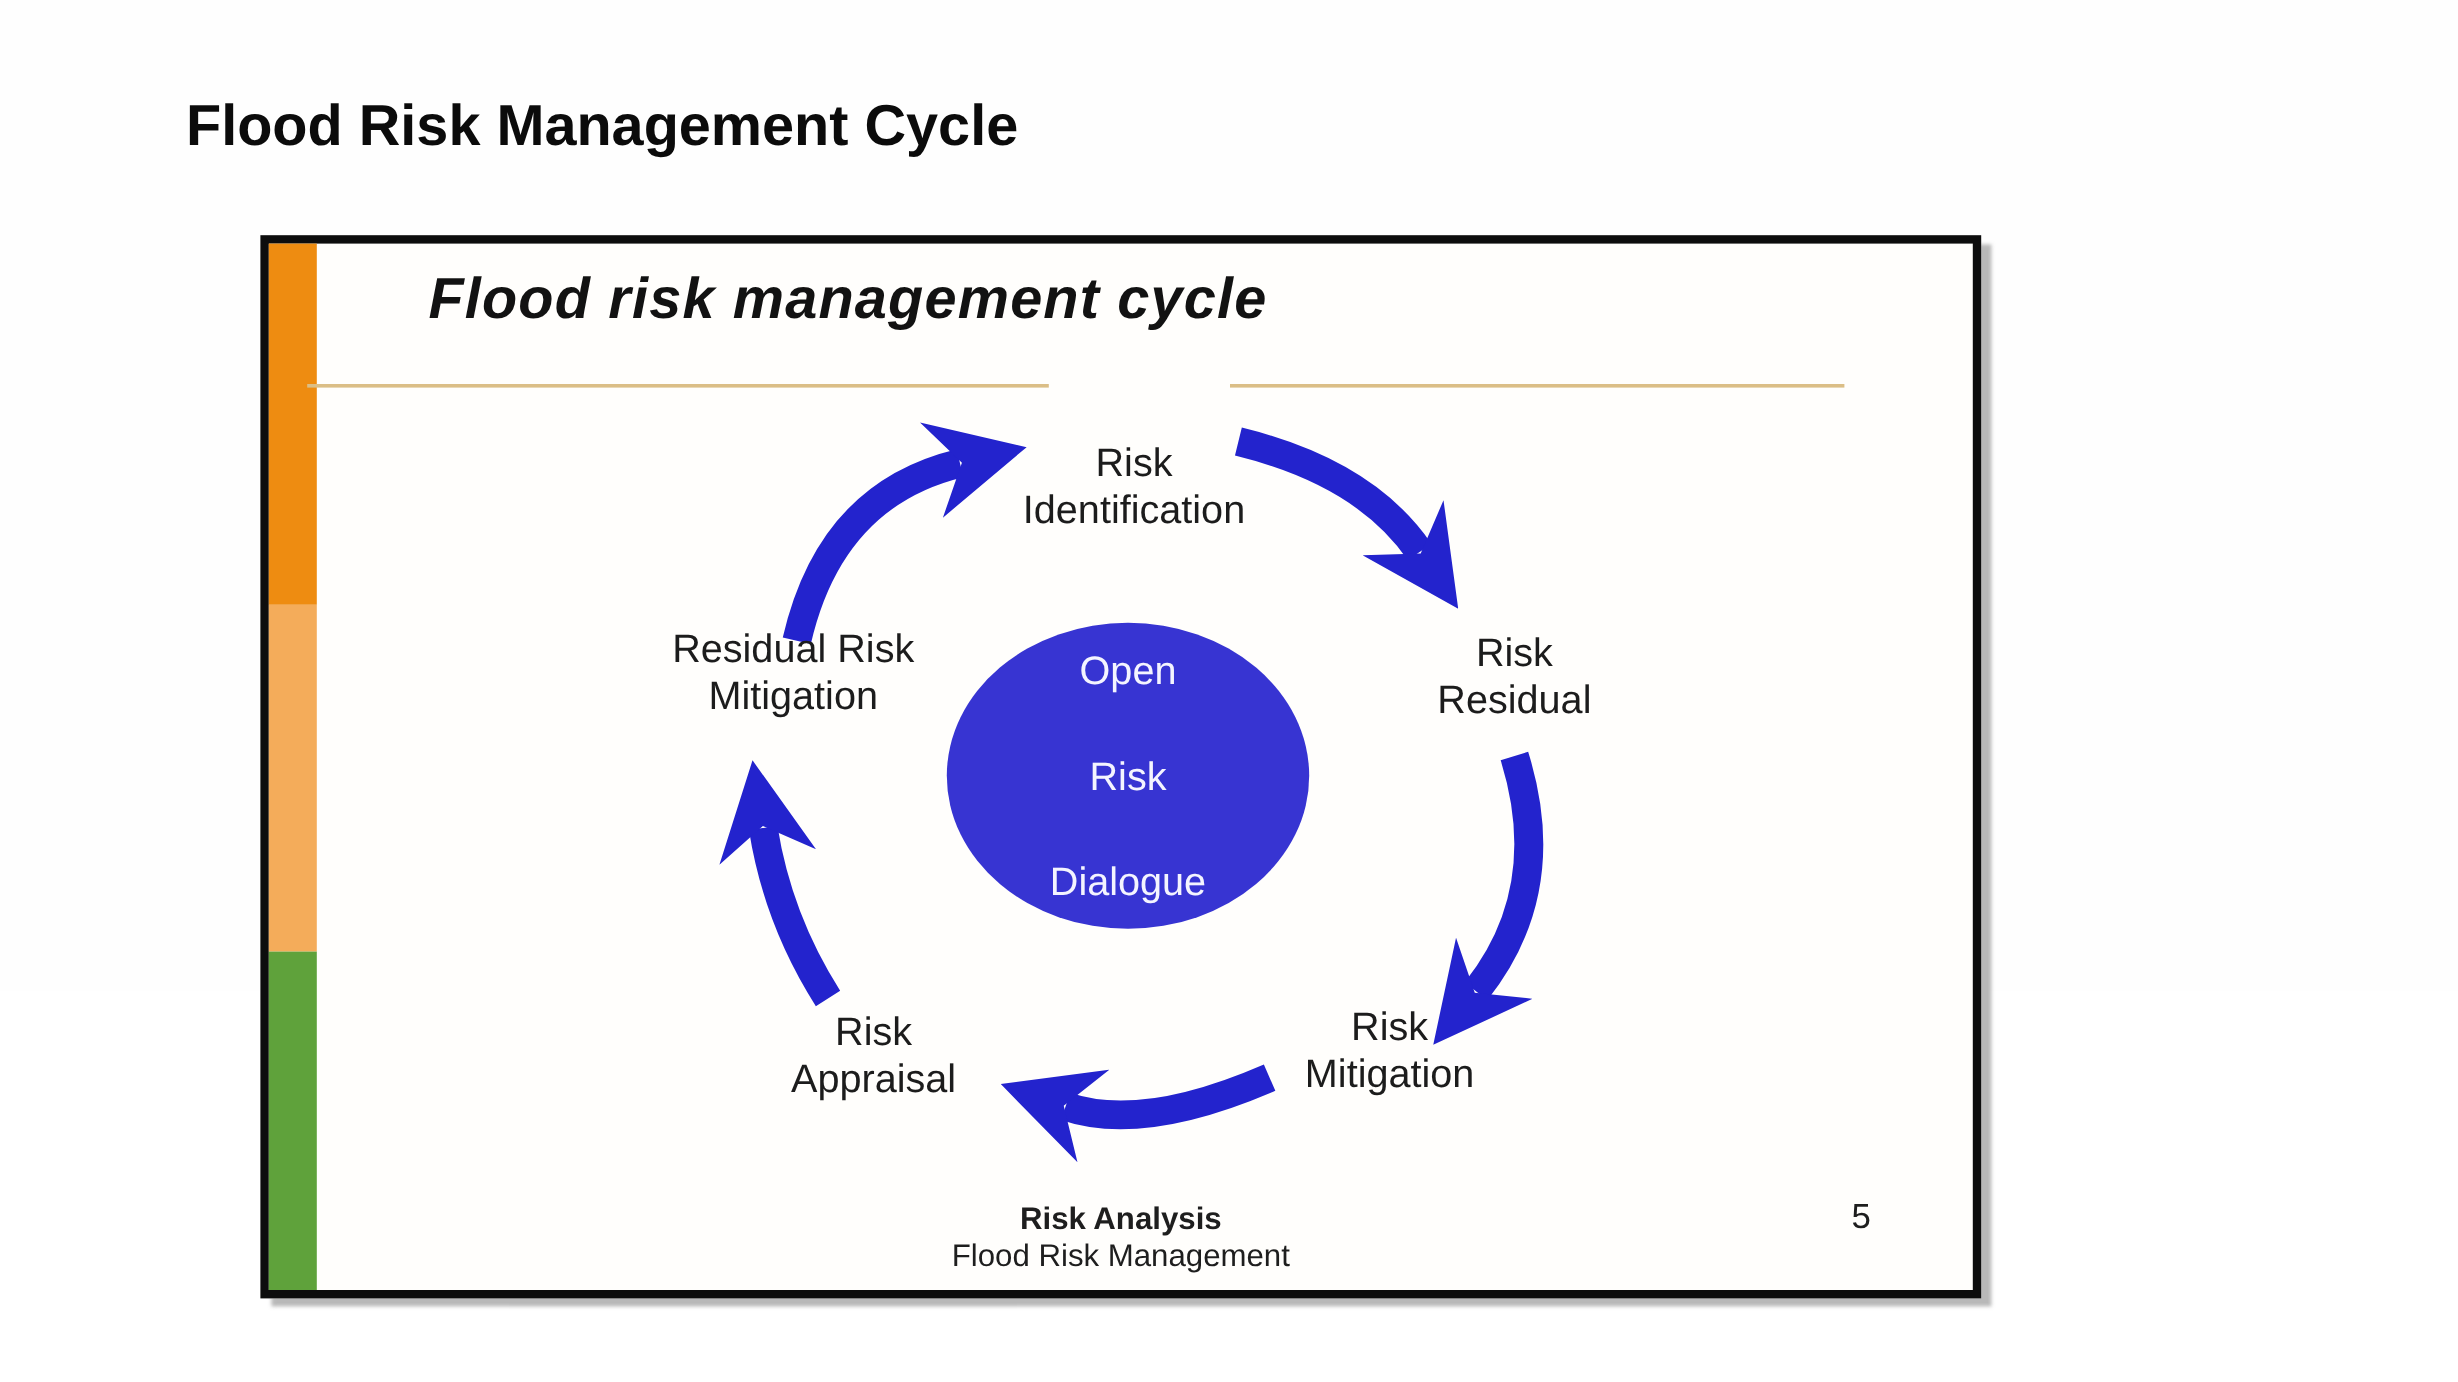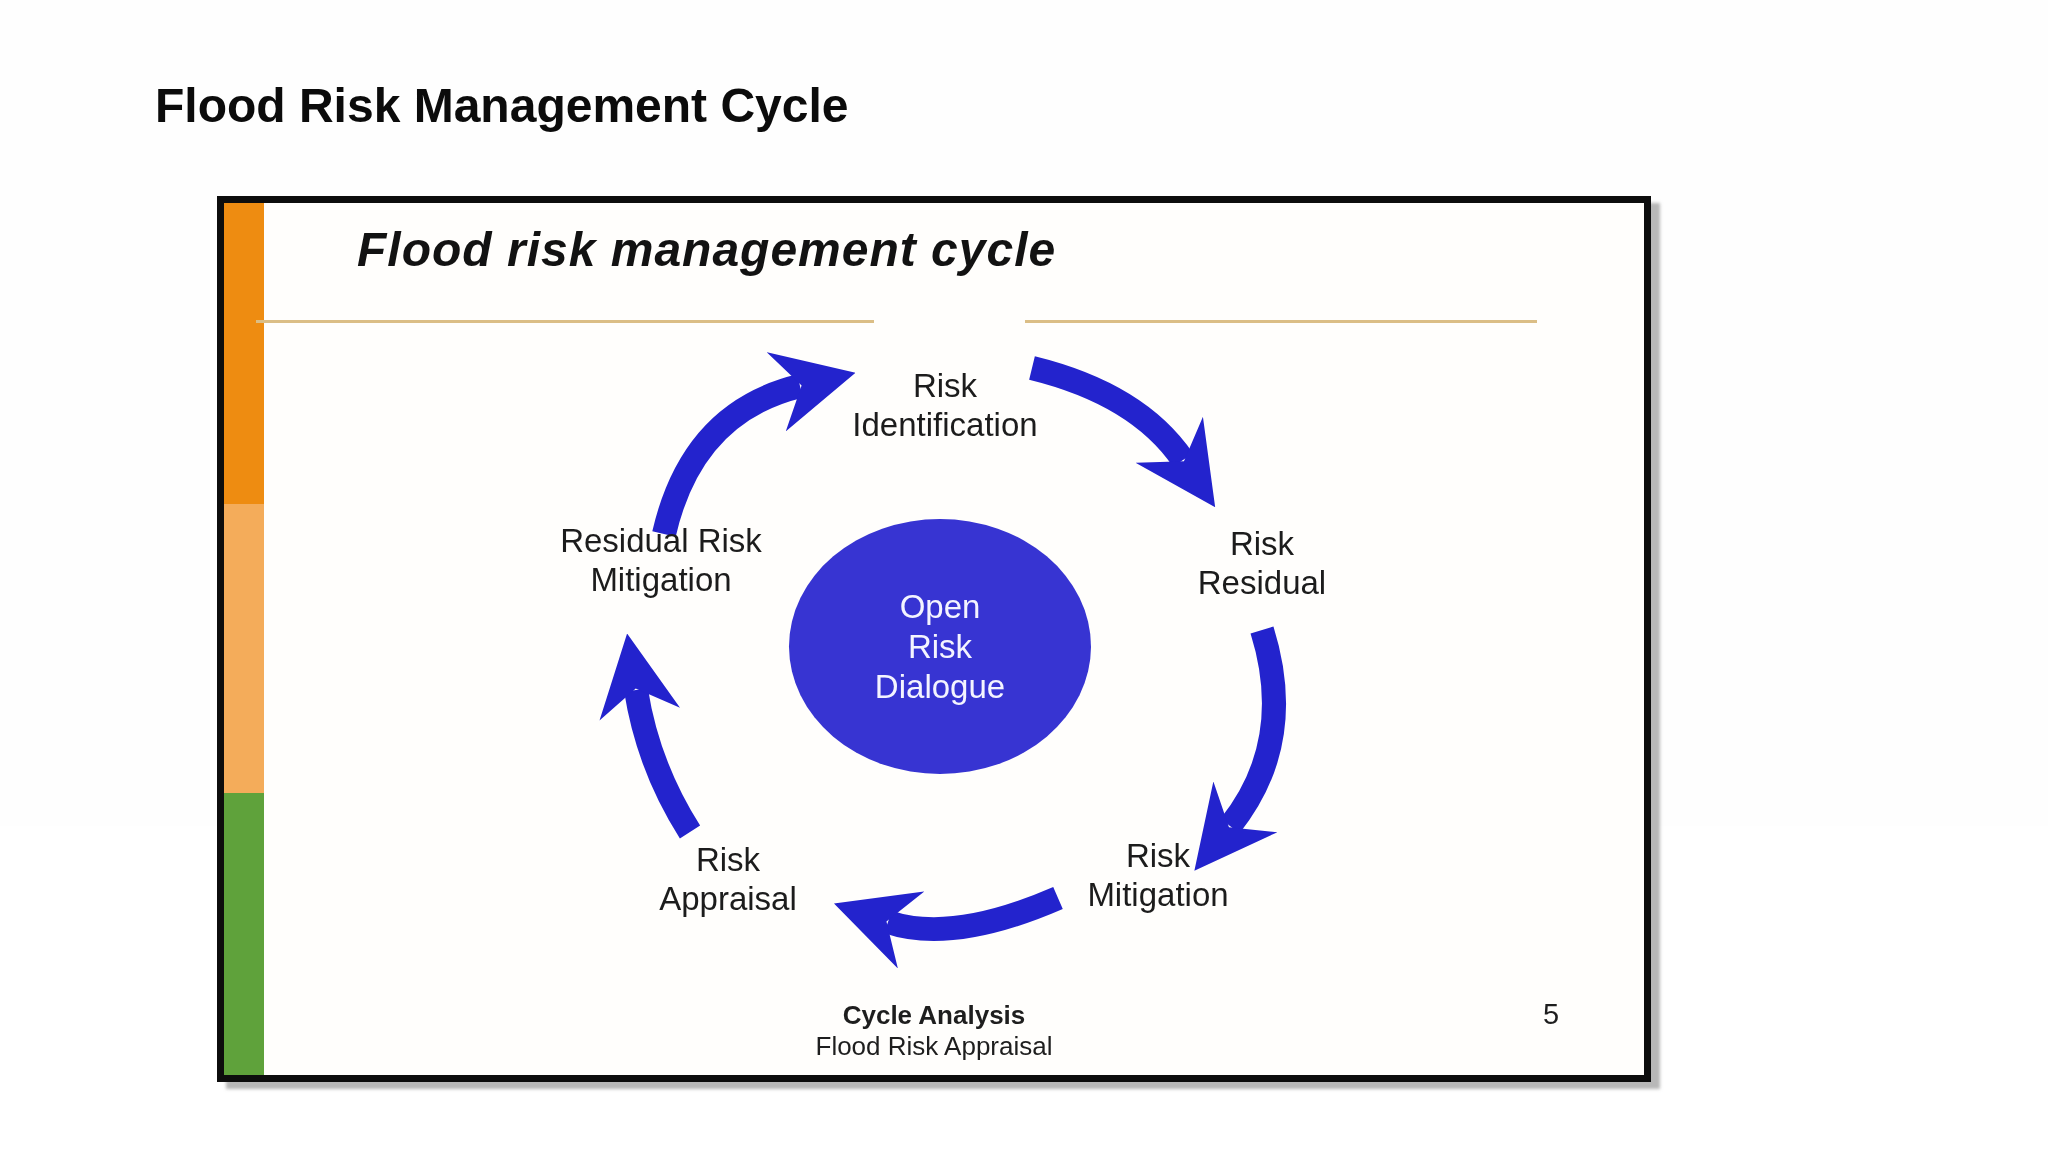--- a/index.html
+++ b/index.html
@@ -45,21 +45,21 @@
   .node-identification { left:945px;  top:366px; }
   .node-analysis       { left:1262px; top:524px; }
   .node-appraisal      { left:1158px; top:836px; }
   .node-mitigation     { left:728px;  top:840px; }
   .node-residual       { left:632px;  top:521px;margin-left:29px; }
 
   .center-ellipse {
     position:absolute; left:789px; top:519px; width:302px; height:255px;
     background:var(--circle-blue); border-radius:50%;
     display:flex; flex-direction:column; align-items:center; justify-content:center;
-    color:#f4f4ff; font-size:33px; line-height:40px; text-align:center;
+    color:#f4f4ff; font-size:33px; line-height:40px; text-align:center;gap:48px;
   }
 
   .slide-footer {
     position:absolute; left:934px; top:1000px; transform:translateX(-50%);
     text-align:center; color:#1e1e1e; font-size:26px; line-height:31px; white-space:nowrap;
   }
   .slide-footer .f1 { font-weight:bold; }
 
   .page-number { position:absolute; left:1543px; top:998px; font-size:29px; color:#1e1e1e; }
 </style>
@@ -116,19 +116,19 @@
     <div>Mitigation</div>
   </div>
 
   <div class="center-ellipse">
     <div>Open</div>
     <div>Risk</div>
     <div>Dialogue</div>
   </div>
 
   <div class="slide-footer">
-    <div class="f1">Cycle Analysis</div>
-    <div class="f2">Flood Risk Appraisal</div>
+    <div class="f1">Risk Analysis</div>
+    <div class="f2">Flood Risk Management</div>
   </div>
 
   <div class="page-number">5</div>
 
 </div>
 
 </body></html>

